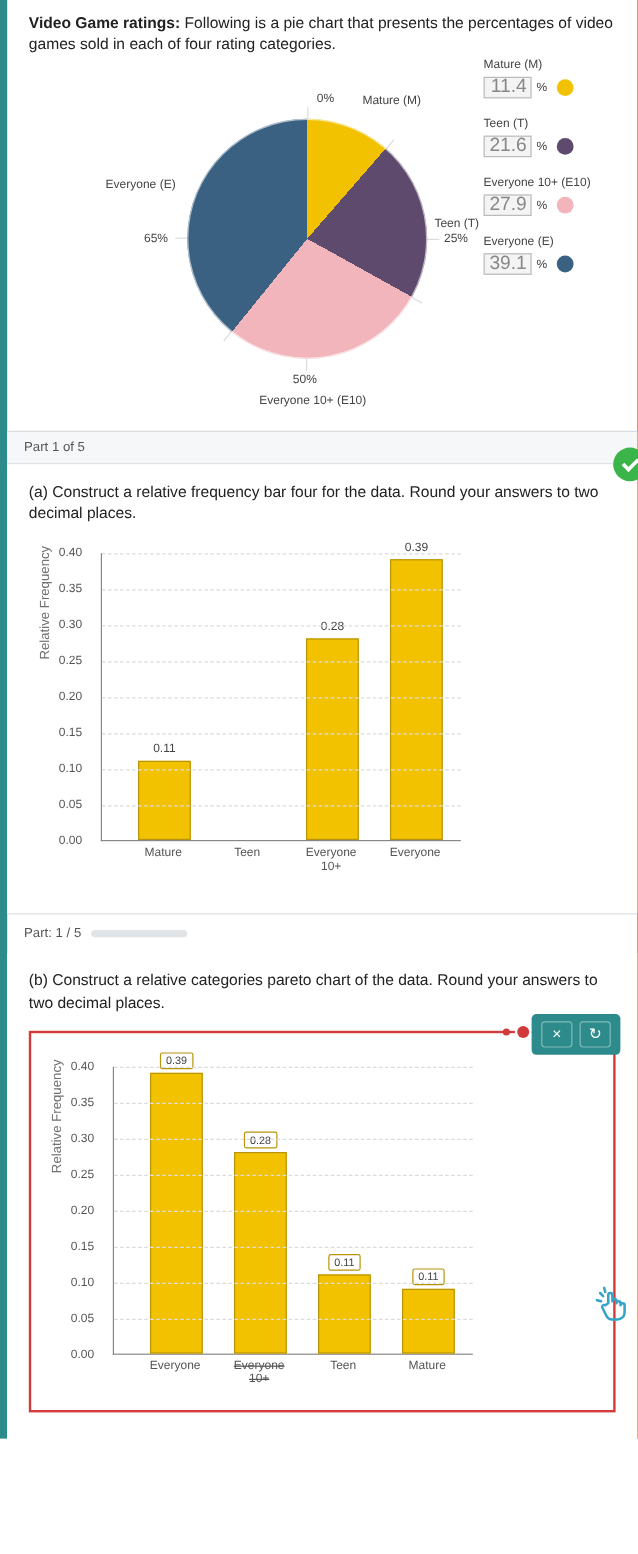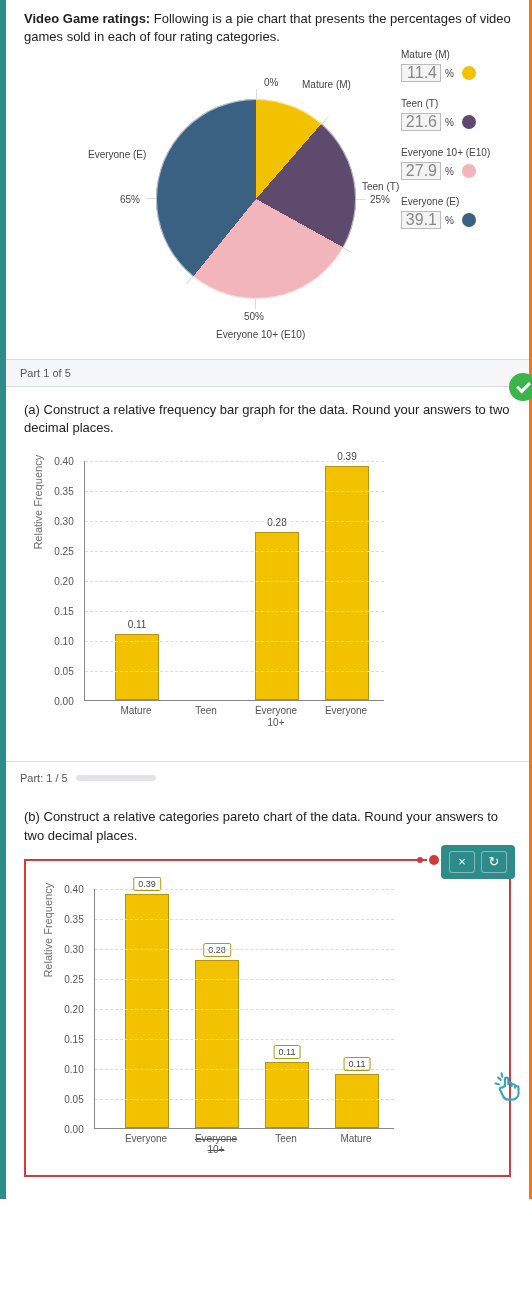--- a/index.html
+++ b/index.html
@@ -8,21 +8,21 @@
     --red:#d23b3b;
     --pink:#f1b5bb;
     --dark-blue:#3b6182;
     --mid-blue:#4f6e8c;
     --purple:#5d4a6d;
     --grey-line:#dcdcdc;
     --grey-text:#707070;
   }
   *{box-sizing:border-box;font-family:Arial,Helvetica,sans-serif}
   body{margin:0;background:#fff;width:532px}
-  .wrap{width:532px;border-left:6px solid var(--teal);border-right:3px solid #f97316}
+  .wrap{width:532px;border-left:6px solid var(--teal);border-right:1px solid #f97316}
   .heading{padding:10px 18px 4px 18px;font-size:13px;line-height:1.35;color:#222}
   .heading b{font-weight:700}
   .chart-title{text-align:center;font-size:11px;color:#444;padding:6px 0 18px 0}
 
   
   .pie-block{position:relative;height:310px}
 
   .radials{position:absolute;left:250px;top:150px;width:0;height:0;z-index:0}
   .radial{position:absolute;left:0;top:0;height:1px;background:var(--grey-line);width:110px;transform-origin:0 0}
   .tick-label{position:absolute;font-size:10px;color:#444}
@@ -54,21 +54,21 @@
   .part-body{padding:14px 18px 22px 18px;position:relative;background:#fff}
   .part-body .prompt{font-size:13px;color:#222;line-height:1.4}
 
   .check-badge{position:absolute;right:-8px;top:-14px;width:28px;height:28px;border-radius:50%;background:#3bb54a;display:flex;align-items:center;justify-content:center;z-index:5}
   .check-badge:before{content:"";width:10px;height:5px;border-left:3px solid #fff;border-bottom:3px solid #fff;transform:rotate(-45deg);margin-top:-2px}
 
   
   .bar-wrap{position:relative;margin:24px 0 6px 60px;width:300px}
   .bar-plot{position:relative;height:240px;border-left:1px solid #888;border-bottom:1px solid #888}
   .grid-h{position:absolute;left:0;right:0;height:0;border-top:1px dashed var(--grey-line)}
-  .yt{position:absolute;left:-36px;width:30px;text-align:center;font-size:10px;color:#555;transform:translateY(-50%)}
+  .yt{position:absolute;left:-36px;width:30px;text-align:left;font-size:10px;color:#555;transform:translateY(-50%)}
   .y-axis-label{position:absolute;left:-52px;top:50%;transform:rotate(-90deg) translateX(50%);transform-origin:left top;font-size:11px;color:var(--grey-text);white-space:nowrap}
   .bars{position:absolute;left:0;right:0;bottom:0;top:0}
   .bar{position:absolute;bottom:0;width:44px;background:var(--yellow);border:1px solid #b8930c}
   .bar span.val{position:absolute;top:-16px;left:50%;transform:translateX(-50%);font-size:10px;color:#444;white-space:nowrap}
   .bar span.val.box{border:1px solid #b8930c;background:#fff;padding:1px 4px;border-radius:2px;font-size:9px;top:-18px}
   .x-labels{position:relative;height:32px}
   .xl{position:absolute;top:4px;width:60px;text-align:center;font-size:10px;color:#555;transform:translateX(-50%);line-height:1.15}
 
   .progress-row{font-size:11px;color:#555;padding:10px 14px;display:flex;align-items:center;gap:8px;border-top:1px solid #d8dcde}
   .progress-track{width:80px;height:6px;background:#e0e4e6;border-radius:3px;overflow:hidden}
@@ -150,21 +150,21 @@
           <span class="pct">%</span>
           <span class="dot" style="background:#3b6182"></span>
         </div>
       </div>
     </div>
   </div>
 
   <div class="part-bar">Part 1 of 5</div>
   <div class="part-body">
     <span class="check-badge"></span>
-    <div class="prompt">(a) Construct a relative frequency bar graph for the data. Round your answers to two decimal places.</div>
+    <div class="prompt">(a) Construct a relative frequency bar four for the data. Round your answers to two decimal places.</div>
 
     <div class="bar-wrap">
       <span class="y-axis-label">Relative Frequency</span>
       <div class="bar-plot" id="p1plot">
 
         <div class="bars" id="p1bars">
             <div class="bar" style="left: 30px; height: 66px;">
               <span class="val">0.11</span>
             </div>
             <div class="bar" style="left: 170px; height: 168px;">

